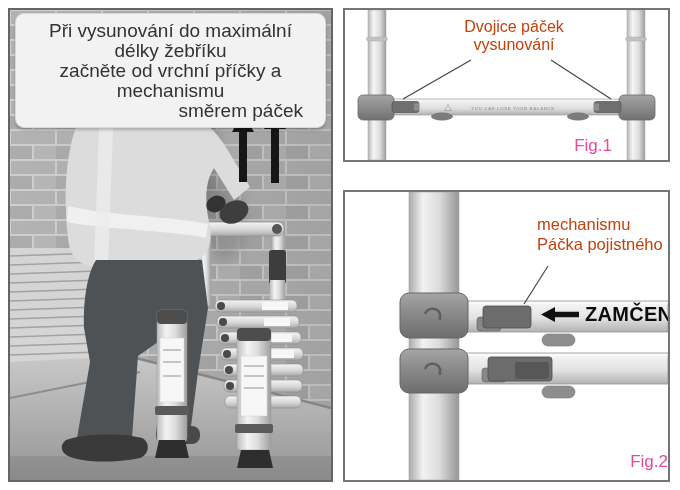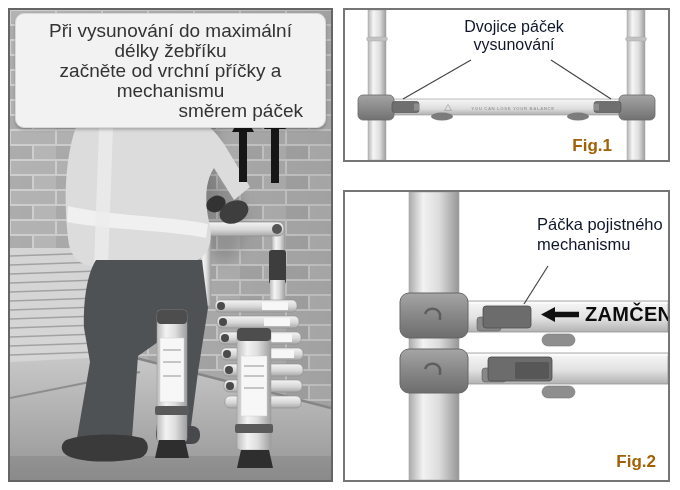--- a/index.html
+++ b/index.html
@@ -18,27 +18,27 @@
   .caption-box {
     position:absolute; left:5px; top:3px; width:311px;
     background:#f2f2f2; border:1px solid #d8d8d8; border-radius:9px;
     box-shadow:0 2px 3px rgba(0,0,0,.22);
     padding:7px 10px 6px 10px;
     font-size:19px; line-height:20px; color:#333333; text-align:center;
   }
   .caption-box .l3 { text-align:right; padding-right:12px; }
 
   
-  .fig-label { position:absolute; color:#0f172a; }
+  .fig-label { position:absolute; color:#c2410c; }
   .fig1-label { left:50px; top:8px; width:238px; text-align:center; font-size:16px; line-height:18px; }
   .fig2-label { left:192px; top:22px; width:140px; text-align:left; font-size:16.5px; line-height:20px; }
 
-  .fig-caption { position:absolute; font-weight:bold; font-size:17px; color:#a16207; }
+  .fig-caption { position:absolute; font-weight:normal; font-size:17px; color:#ec4899; }
   .fig1-caption { right:56px; bottom:4px; }
-  .fig2-caption { right:12px; bottom:8px;margin-top:28px; }
+  .fig2-caption { right:0; bottom:8px;margin-top:28px; }
 
   
   .zamceno-row { position:absolute; left:196px; top:111px; display:flex; align-items:center; gap:6px; }
   .lock-text { font-weight:bold; font-size:20px; letter-spacing:.3px; color:#0d0d0d; white-space:nowrap; }
   .odemceno { position:absolute; left:210px; top:160px; }
 </style>
 </head>
 <body>
 
 <div id="app">
@@ -292,22 +292,22 @@
       <g>
         <rect x="137" y="176" width="24" height="14" rx="3" fill="#878787" stroke="#5e5e5e" stroke-width="0.6"></rect>
         <rect x="143" y="165" width="64" height="24" rx="3" fill="#6c6c6c" stroke="#4e4e4e" stroke-width="0.8"></rect>
         <rect x="170" y="170" width="34" height="17" rx="2" fill="#575757"></rect>
       </g>
 
       <line x1="203" y1="74" x2="179" y2="112" stroke="#454545" stroke-width="1.2"></line>
     </svg>
 
     <div class="fig-label fig2-label">
+      <div>mechanismu</div>
       <div>Páčka pojistného</div>
-      <div>mechanismu</div>
     </div>
 
     <div class="zamceno-row">
       <svg width="38" height="15" viewBox="0 0 38 15">
         <polygon points="0,7.5 14,0 14,4.8 38,4.8 38,10.2 14,10.2 14,15" fill="#111111"></polygon>
       </svg>
       <span class="lock-text">ZAMČENO</span>
     </div>
 
 

